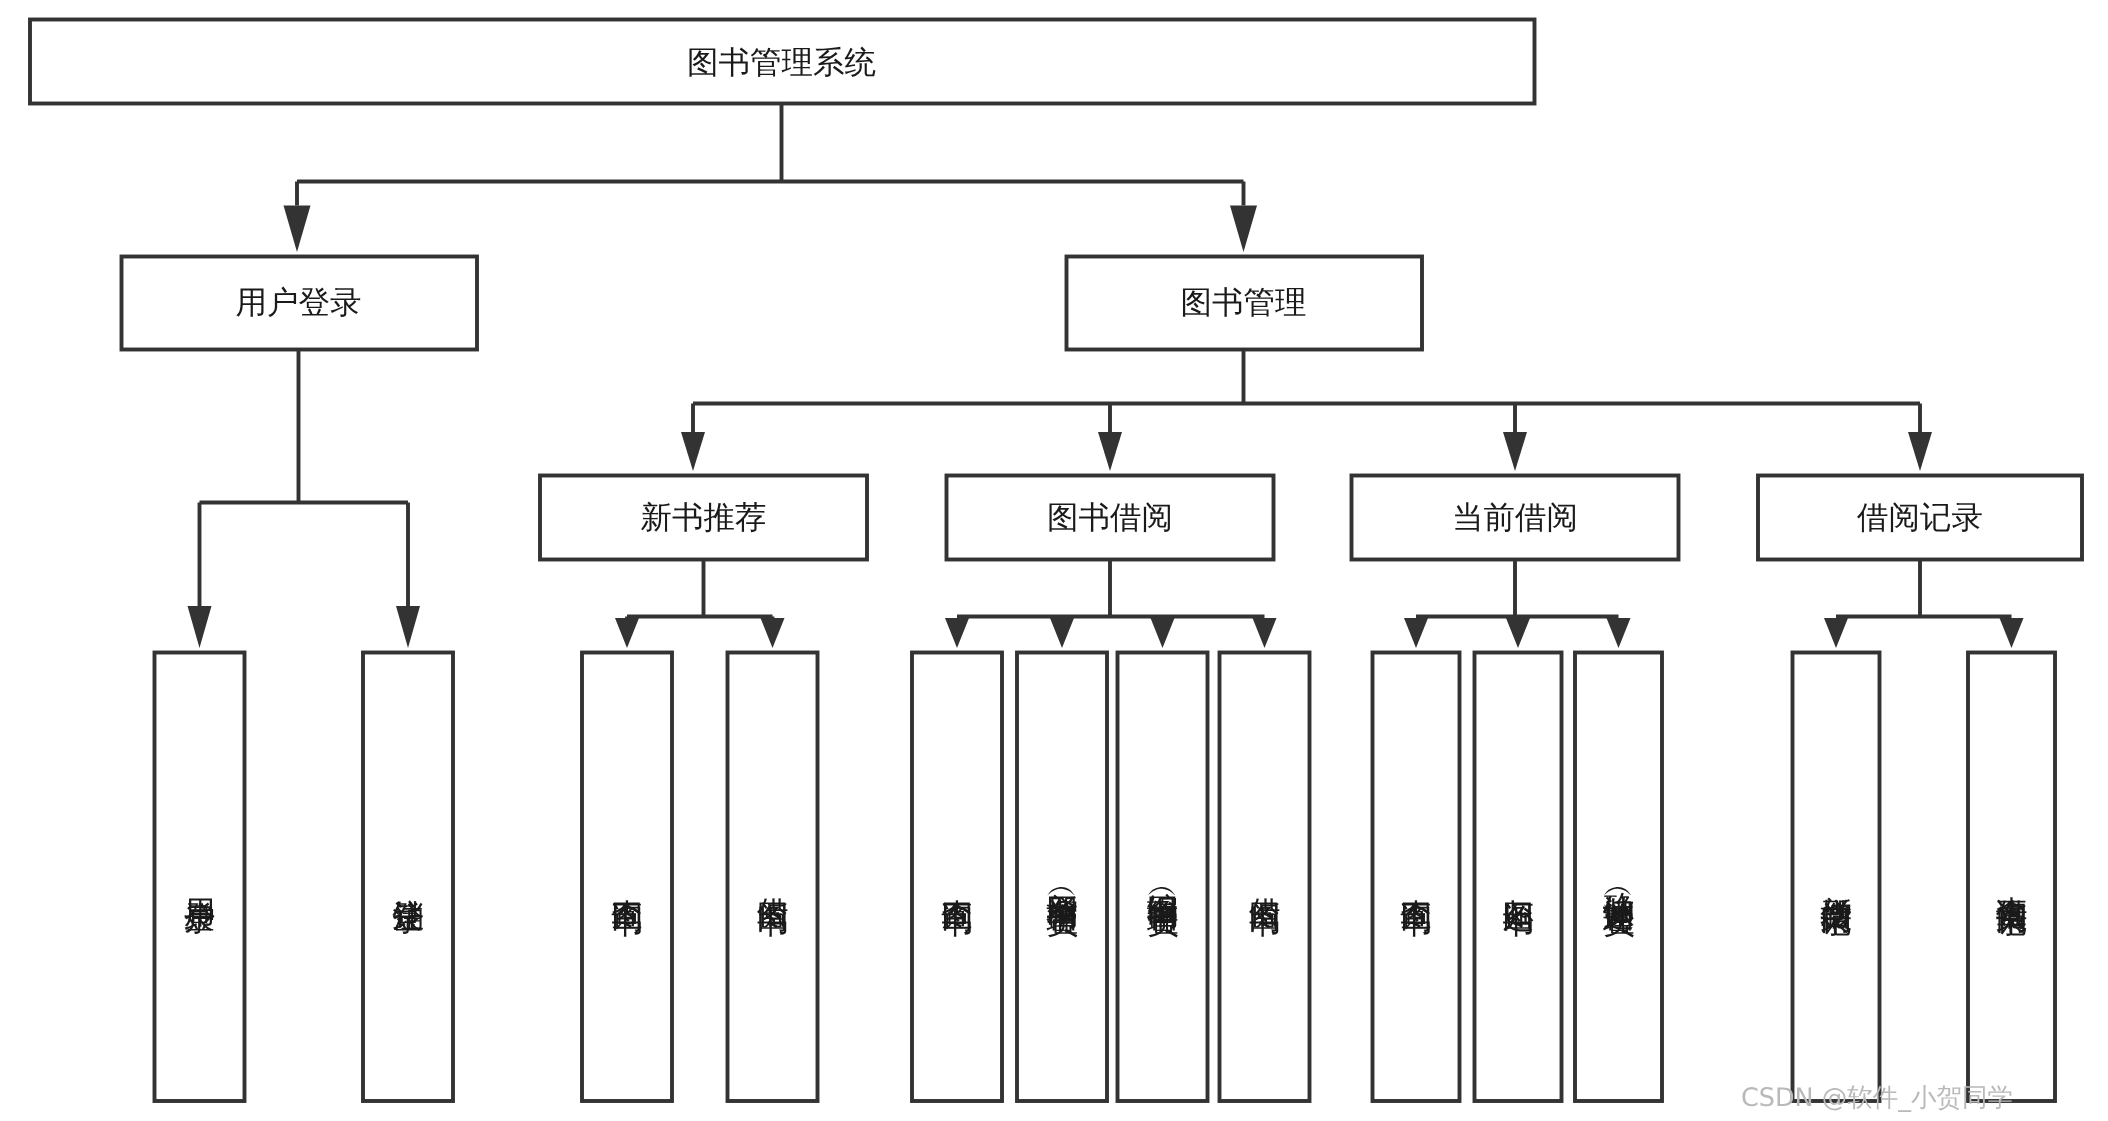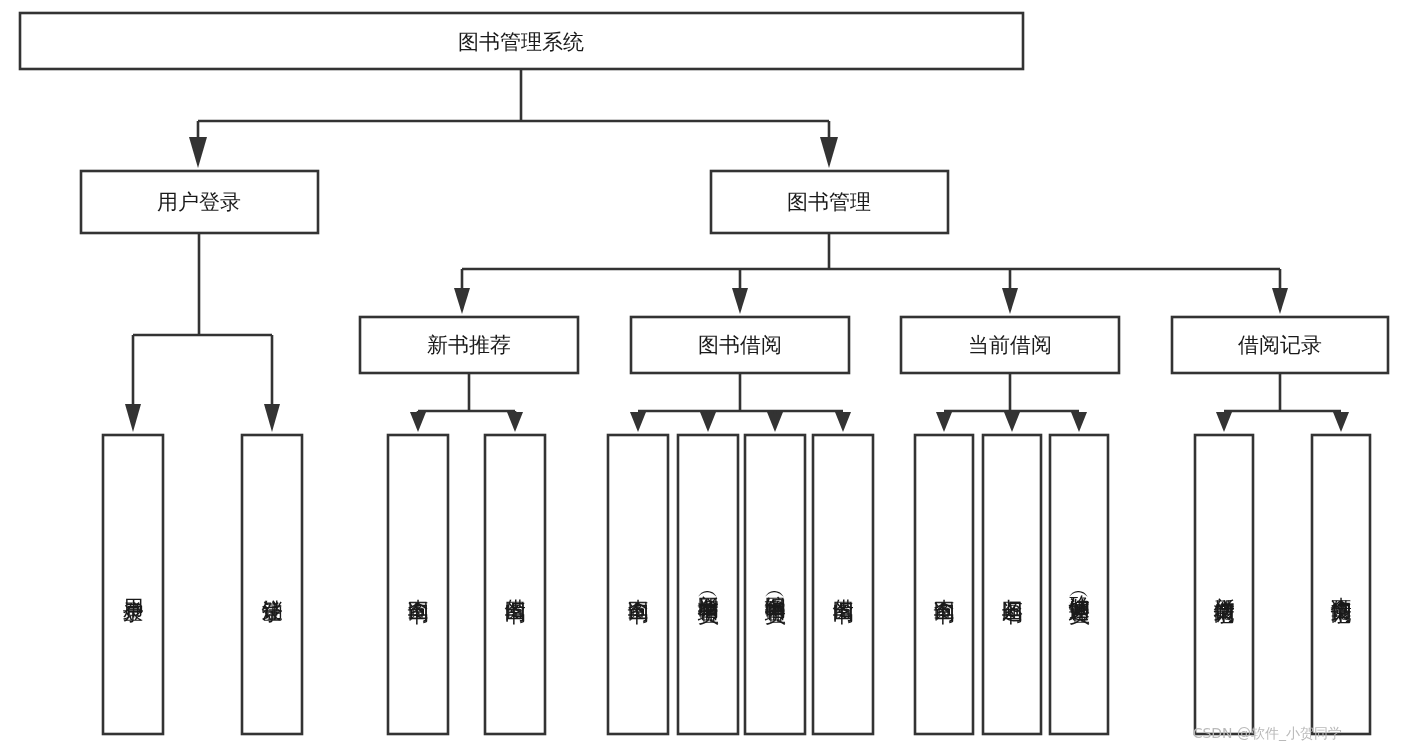--- a/index.html
+++ b/index.html
@@ -64,21 +64,21 @@
     text-align: center;
     white-space: nowrap;
     pointer-events: none;
     user-select: none;
   }
   .watermark {
     position: absolute;
     right: 8px;
     bottom: 4px;
     font-family: "DejaVu Sans", "Liberation Sans", sans-serif;
-    font-size: 14px;
+    font-size: 17px;
     color: #b9b9b9;
     white-space: nowrap;
     user-select: none;
   }
 </style>
 </head>
 <body>
 
 <div id="diagram-root">
 

